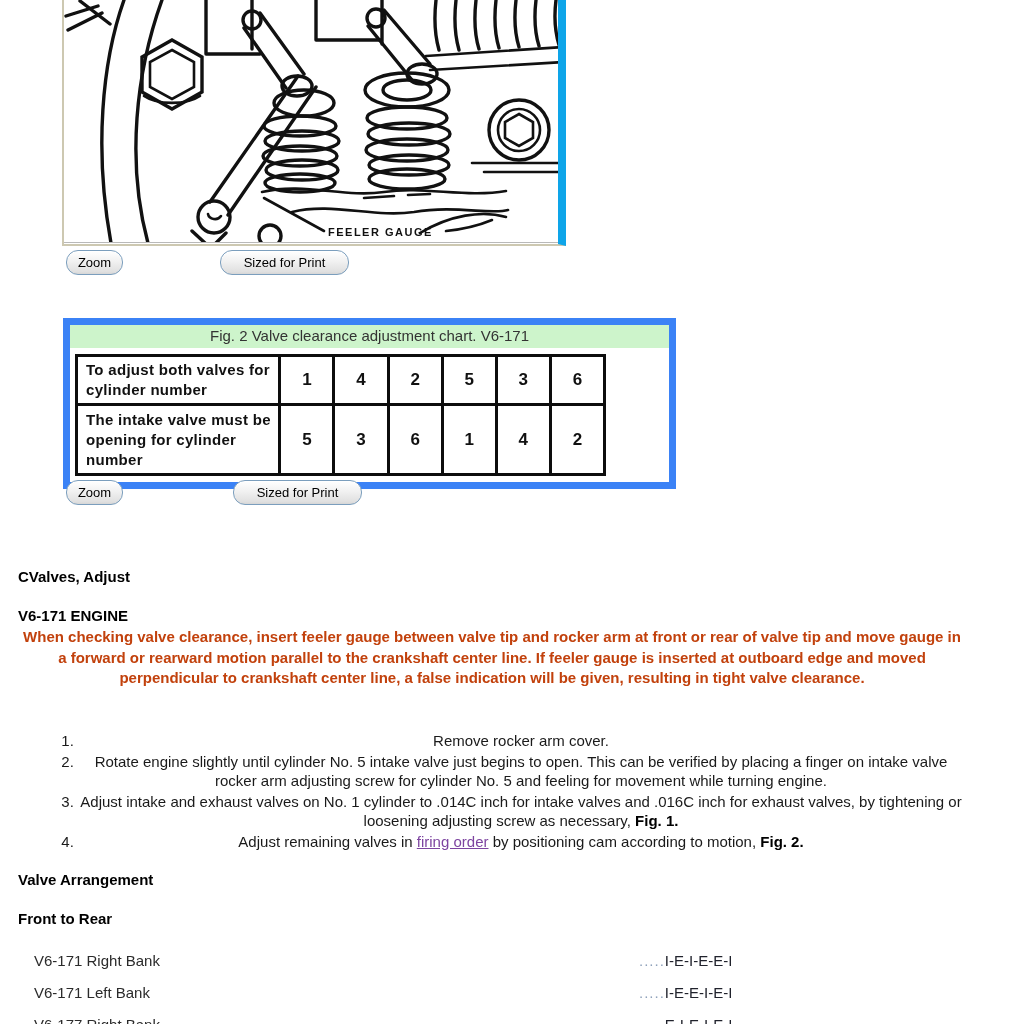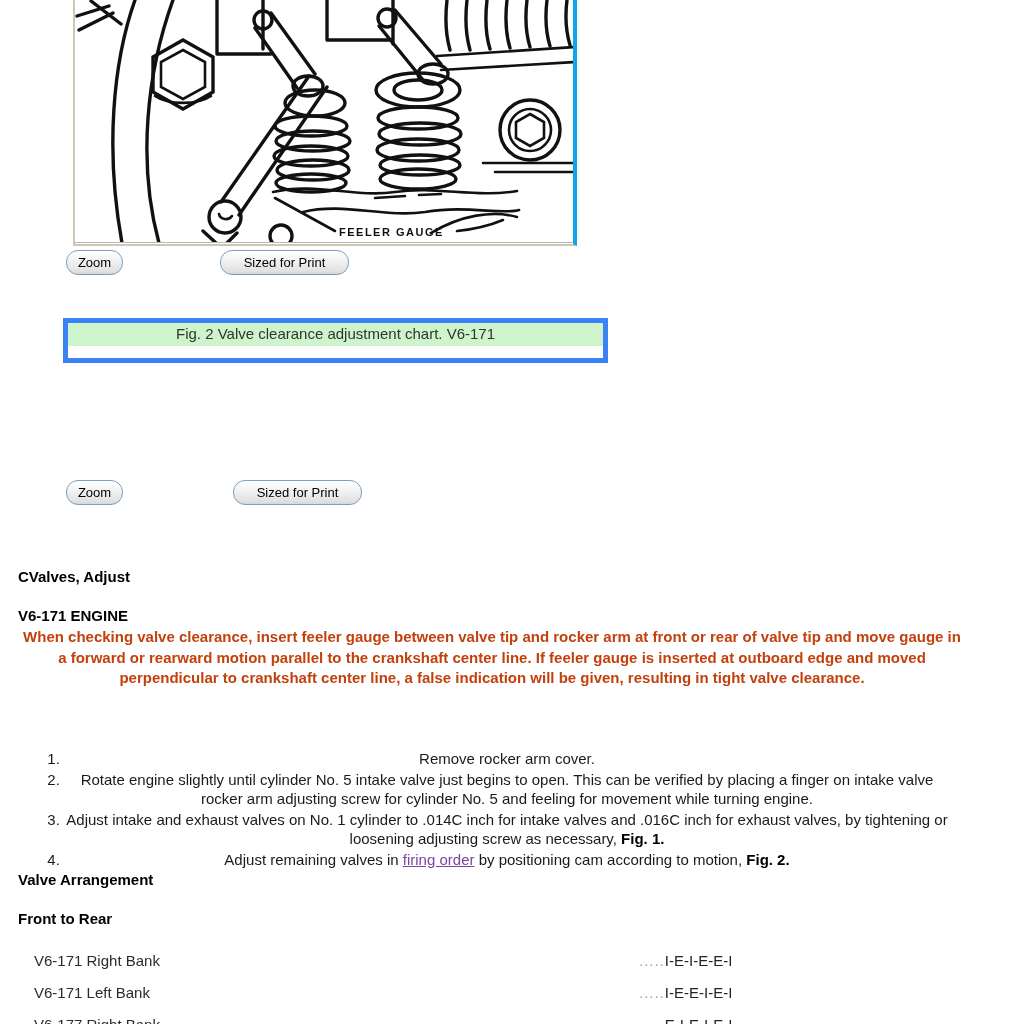--- a/index.html
+++ b/index.html
@@ -2,61 +2,61 @@
 <html><head>
 <meta charset="utf-8">
 <style>
   * { margin:0; padding:0; box-sizing:border-box; }
   html,body { width:1024px; height:1024px; background:#fff; overflow:hidden;
               font-family:"Liberation Sans", sans-serif; color:#111; }
   body { position:relative; }
 
   
   .fig1-box { position:absolute; left:62px; top:0; width:504px; height:246px;
-              border-left:2px solid #cdc8b1; border-right:4px solid #0ea5e9;
-              border-bottom:2px solid #cdc8b1; background:#fff;margin-left:11px; }
+              border-left:2px solid #cdc8b1; border-right:8px solid #0ea5e9;
+              border-bottom:2px solid #cdc8b1; background:#fff; }
   .fig1-inner { position:absolute; left:0; top:0; right:0; bottom:1px;
                 border-bottom:1px solid #b9b9b9; overflow:hidden; }
   .fig1-inner svg { display:block; }
 
   
   .xp-btn { position:absolute; height:25px; font-family:"Liberation Sans",sans-serif;
             font-size:13px; color:#000; text-align:center; line-height:22px;
             background:linear-gradient(#ffffff, #f1f1f1 45%, #e0e0e0 90%, #d6d6d6);
             border:1px solid #7b9ebd; border-radius:12px;
             box-shadow:inset 0 1px 0 #fff; cursor:pointer; }
   .btn-zoom1   { left:66px;  top:250px; width:57px; }
   .btn-print1  { left:220px; top:250px; width:129px; }
   .btn-zoom2   { left:66px;  top:480px; width:57px; }
   .btn-print2  { left:233px; top:480px; width:129px; }
 
   
-  .fig2-box { position:absolute; left:63px; top:318px; width:545px;
-              border:5px solid #3b82f6; background:#fff; }
+  .fig2-box { position:absolute; left:63px; top:318px; width:613px;
+              border:7px solid #3b82f6; background:#fff; }
   .fig2-caption { height:23px; background:#cdf4cb; text-align:center;
                   font-size:15px; color:#333; line-height:22px; }
   .fig2-body { padding:6px 5px 6px 5px; background:#fff; }
   table.vchart { border-collapse:collapse; width:531px; margin-left:0; }
   table.vchart td { border:3px solid #0d0d0d; background:#fff; }
   td.vc-label { width:203px; padding:3px 4px 3px 8px; font-size:15px;
                 font-weight:bold; line-height:20px; color:#111;
                 letter-spacing:0.3px; }
   td.vc-num { width:54px; text-align:center; font-size:17px; font-weight:bold;
               color:#111; }
   tr.vc-r1 td { height:49px; }
   tr.vc-r2 td { height:70px; }
 
   
   .abs { position:absolute;text-align:center; }
   .h-bold { font-size:15px; font-weight:bold; color:#000; }
   #article-title   { left:18px; top:568px; }
   #engine-heading  { left:18px; top:607px; }
   #intro-para { left:18px; top:627px; width:948px; font-size:15px;
                 font-weight:bold; color:#c2410c; line-height:20.5px; }
-  #steps-list { left:20px; top:731px; width:930px;margin-top:18px; }
+  #steps-list { left:34px; top:731px; width:930px; }
   #steps-list ol { margin:0; padding-left:44px; }
   #steps-list li { font-size:15px; color:#1a1a1a; line-height:19.5px;
                    margin-bottom:1px; }
   #steps-list .step-bold { font-weight:bold; color:#000; }
   a.firing-link { color:#7d44a0; text-decoration:underline; cursor:pointer; }
   #valve-arr-heading { left:18px; top:871px; }
   #front-rear-heading { left:18px; top:910px; }
   .bank-row { left:18px; width:990px; height:20px; font-size:15px; color:#2b2b2b;margin-left:14px; }
   .bank-row .bank-label { position:absolute; left:2px; top:0; }
   .bank-row .bank-value { position:absolute; left:607px; top:0; color:#20222c; }
@@ -143,20 +143,38 @@
 </div>
 
 <button class="xp-btn btn-zoom1">Zoom</button>
 <button class="xp-btn btn-print1">Sized for Print</button>
 
 <div class="fig2-box">
   <div class="fig2-caption">Fig. 2 Valve clearance adjustment chart. V6-171</div>
   <div class="fig2-body">
     <table class="vchart">
       <tbody>
+          <tr class="vc-r1">
+        <td class="vc-label">To adjust both valves for cylinder number</td>
+        <td class="vc-num">1</td>
+        <td class="vc-num">4</td>
+        <td class="vc-num">2</td>
+        <td class="vc-num">5</td>
+        <td class="vc-num">3</td>
+        <td class="vc-num">6</td>
+      </tr>
+      <tr class="vc-r2">
+        <td class="vc-label">The intake valve must be opening for cylinder number</td>
+        <td class="vc-num">5</td>
+        <td class="vc-num">3</td>
+        <td class="vc-num">6</td>
+        <td class="vc-num">1</td>
+        <td class="vc-num">4</td>
+        <td class="vc-num">2</td>
+      </tr>
     </tbody>
       </table>
   </div>
 </div>
 
 <button class="xp-btn btn-zoom2">Zoom</button>
 <button class="xp-btn btn-print2">Sized for Print</button>
 
 <div id="article-title" class="abs h-bold">CValves, Adjust</div>
 

